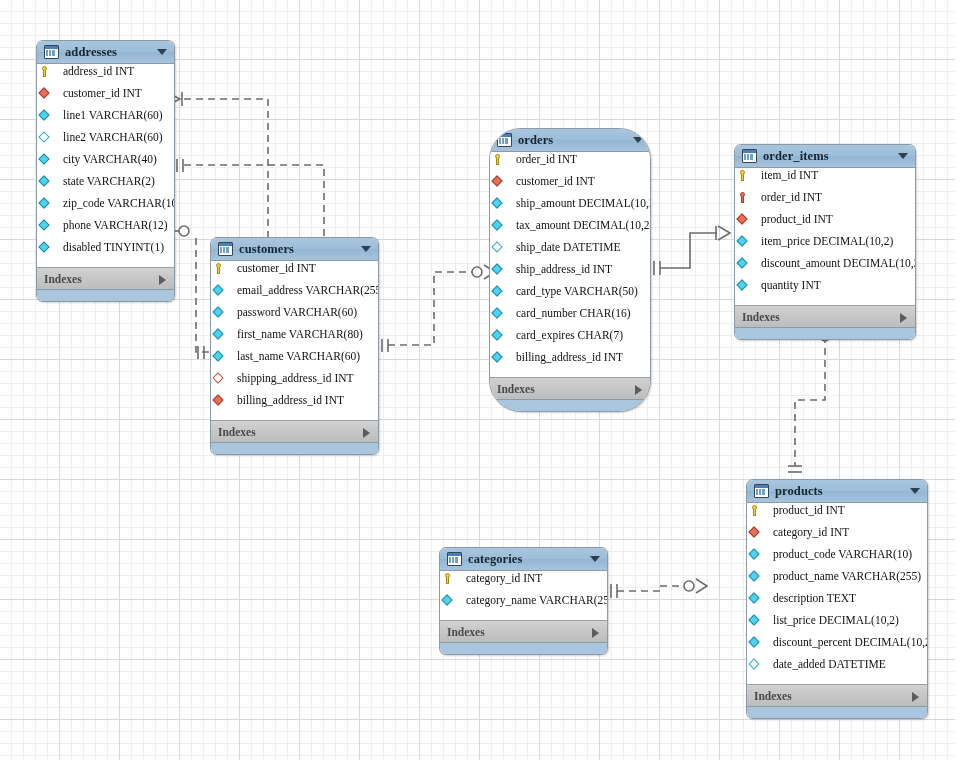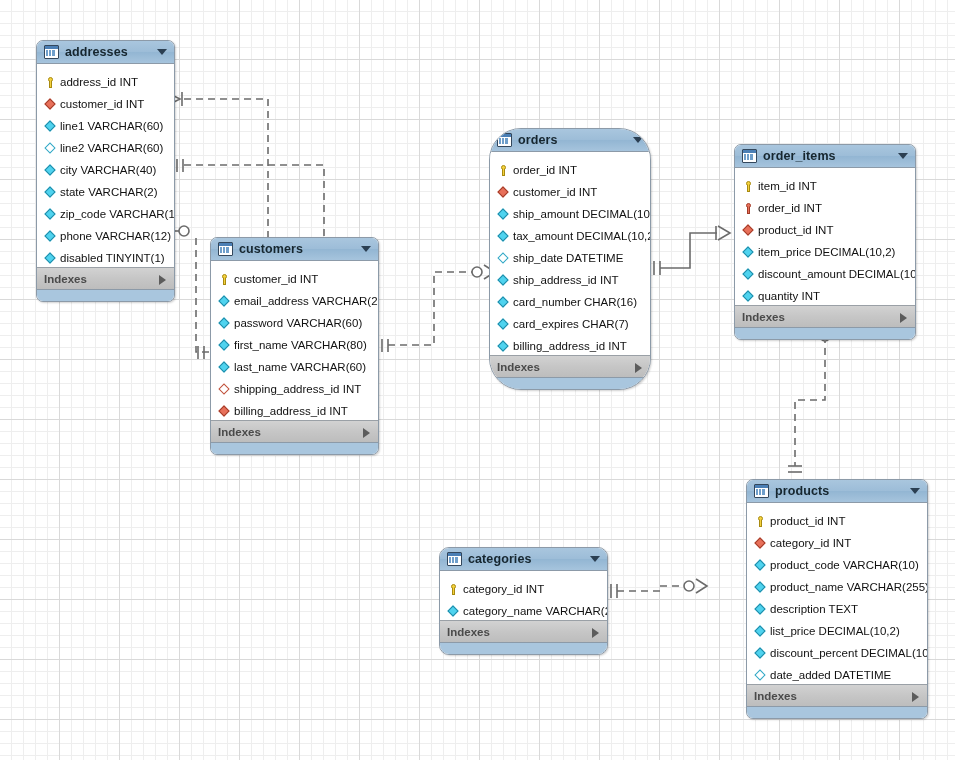--- a/index.html
+++ b/index.html
@@ -13,21 +13,21 @@
     height: 760px;
     overflow: hidden;
     background-color: #ffffff;
     background-image:
       linear-gradient(to right, #d9d9d9 1px, transparent 1px),
       linear-gradient(to bottom, #d9d9d9 1px, transparent 1px),
       linear-gradient(to right, #eeeeee 1px, transparent 1px),
       linear-gradient(to bottom, #eeeeee 1px, transparent 1px);
     background-size: 60px 60px, 60px 60px, 12px 12px, 12px 12px;
     background-position: -1px -1px, -1px -1px, -1px -1px, -1px -1px;
-    font-family: Liberation Sans, sans-serif;
+    font-family: Liberation Serif, serif;
   }
 
   
   #links {
     position: absolute;
     left: 0; top: 0;
     width: 975px;
     height: 760px;
     pointer-events: none;
   }
@@ -93,23 +93,24 @@
     border-top: 6px solid #2b3f52;
   }
 
   .cols {
     background: #ffffff;
     padding: 2px 0 3px 0;
   }
   .col-row {
     height: 22px;
     display: flex;
-    align-items: flex-end;
-    padding-left: 8px;
+    align-items: flex-start;
+    padding-left: 2px;
     white-space: nowrap;
+    gap: 9px;
   }
   .col-name {
     font-size: 11.5px;
     color: #111111;
     line-height: 1;
   }
 
   
   .fi {
     width: 11px; height: 11px;
@@ -417,20 +418,24 @@
           <div class="col-row">
             <span class="fi d cyanh"></span>
             <span class="col-name">ship_date DATETIME</span>
           </div>
           <div class="col-row">
             <span class="fi d cyan"></span>
             <span class="col-name">ship_address_id INT</span>
           </div>
           <div class="col-row">
             <span class="fi d cyan"></span>
+            <span class="col-name">card_type VARCHAR(50)</span>
+          </div>
+          <div class="col-row">
+            <span class="fi d cyan"></span>
             <span class="col-name">card_number CHAR(16)</span>
           </div>
           <div class="col-row">
             <span class="fi d cyan"></span>
             <span class="col-name">card_expires CHAR(7)</span>
           </div>
           <div class="col-row">
             <span class="fi d cyan"></span>
             <span class="col-name">billing_address_id INT</span>
           </div>
@@ -518,21 +523,21 @@
             <span class="fi d cyanh"></span>
             <span class="col-name">date_added DATETIME</span>
           </div>
         </div>
         <div class="idx-bar">
           <span class="idx-label">Indexes</span>
           <span class="idx-arrow"></span>
         </div>
         <div class="tbl-foot"></div>
       </div>
-      <div class="table-box" style="left: 439px; top: 547px; width: 169px; border-radius: 10px;">
+      <div class="table-box" style="left: 439px; top: 547px; width: 169px;">
         <div class="tbl-header">
           <span class="tbl-ico"></span>
           <span class="tbl-title">categories</span>
           <span class="tbl-caret"></span>
         </div>
         <div class="cols">
           <div class="col-row">
             <span class="fi pk"></span>
             <span class="col-name">category_id INT</span>
           </div>

